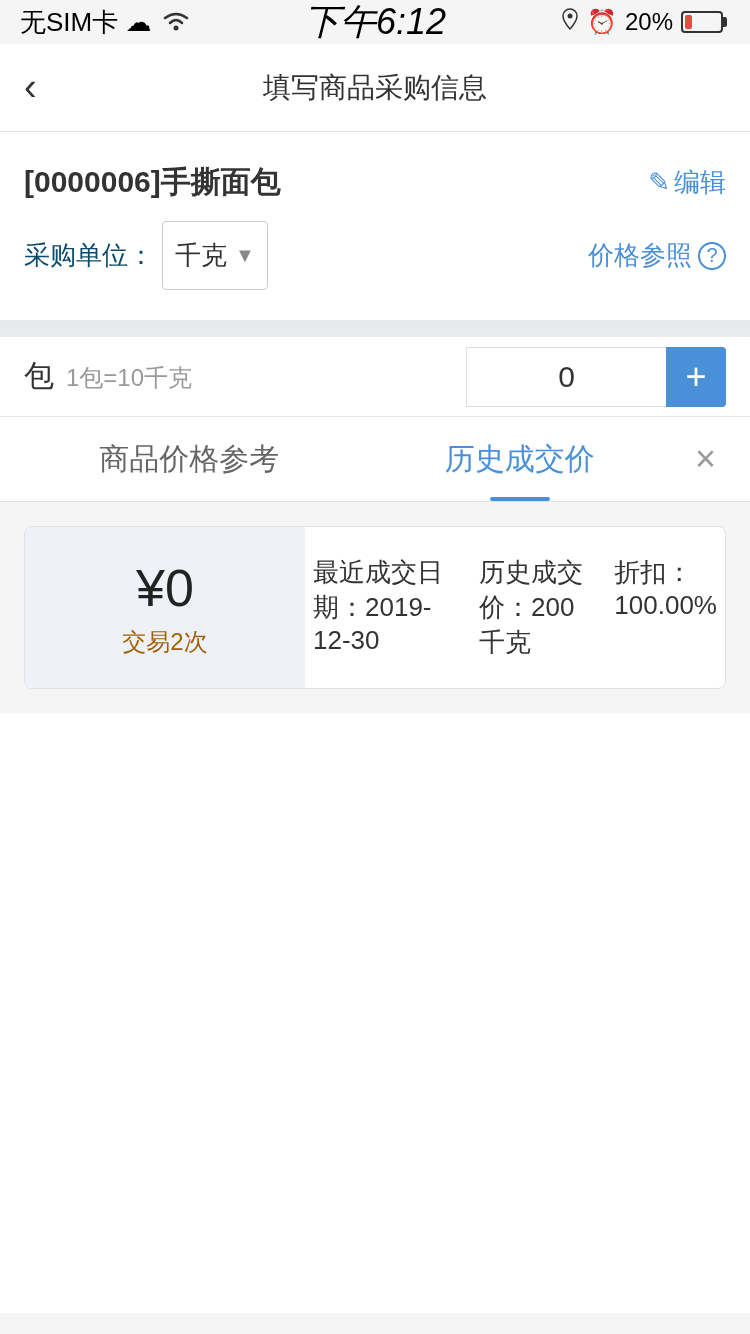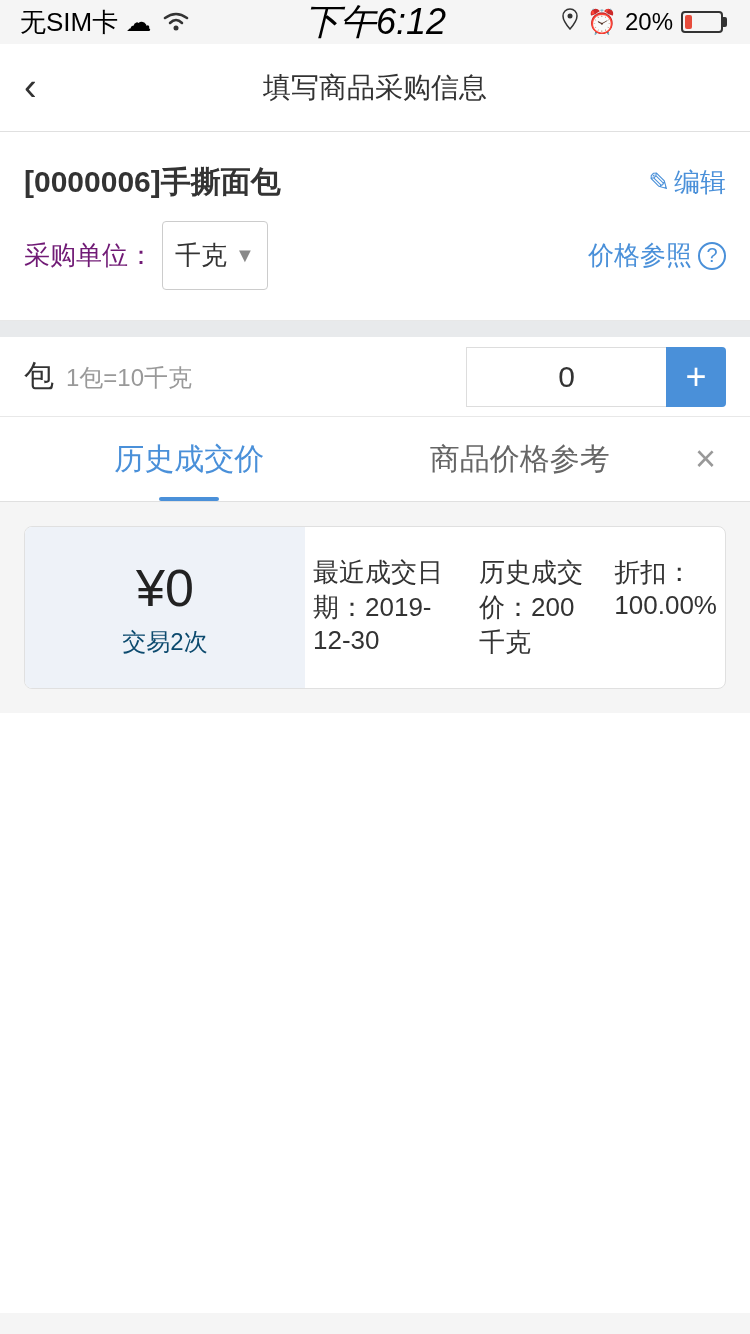--- a/index.html
+++ b/index.html
@@ -146,21 +146,21 @@
       gap: 4px;
       cursor: pointer;
     }
     .product-unit-row {
       display: flex;
       align-items: center;
       justify-content: space-between;
     }
     .unit-label {
       font-size: 26px;
-      color: #701a75;
+      color: #0c4a6e;
     }
     .unit-select {
       display: flex;
       align-items: center;
       border: 1px solid #ccc;
       border-radius: 4px;
       padding: 16px 12px;
       font-size: 26px;
       color: #333;
       background: #fff;
@@ -318,21 +318,21 @@
       padding: 24px;
       flex-shrink: 0;
     }
     .history-price {
       font-size: 52px;
       font-weight: 400;
       color: #222;
     }
     .history-trades {
       font-size: 24px;
-      color: #0c4a6e;
+      color: #a16207;
       margin-top: 8px;
     }
     .history-right {
       flex: 1;
       padding: 28px 8px;
       display: flex;
       flex-direction: row;
       justify-content: center;
       gap: 14px;
     }
@@ -419,26 +419,26 @@
     <span class="qty-convert">1包=10千克</span>
   </div>
   <div class="qty-right">
     <input class="qty-input" type="text" value="0" style="">
     <button class="qty-plus">+</button>
   </div>
 </div>
 
 <div class="tabs-container">
   <div class="tabs-header">
+    <div class="tab-item">
+      <span>商品价格参考</span>
+    </div>
     <div class="tab-item active">
       <span>历史成交价</span>
       <div class="tab-underline"></div>
-    </div>
-    <div class="tab-item">
-      <span>商品价格参考</span>
     </div>
     <div class="tab-close">×</div>
   </div>
 </div>
 
 <div class="history-card">
   <div class="history-left">
     <div class="history-price">
       <span>¥</span><span>0</span>
     </div>

